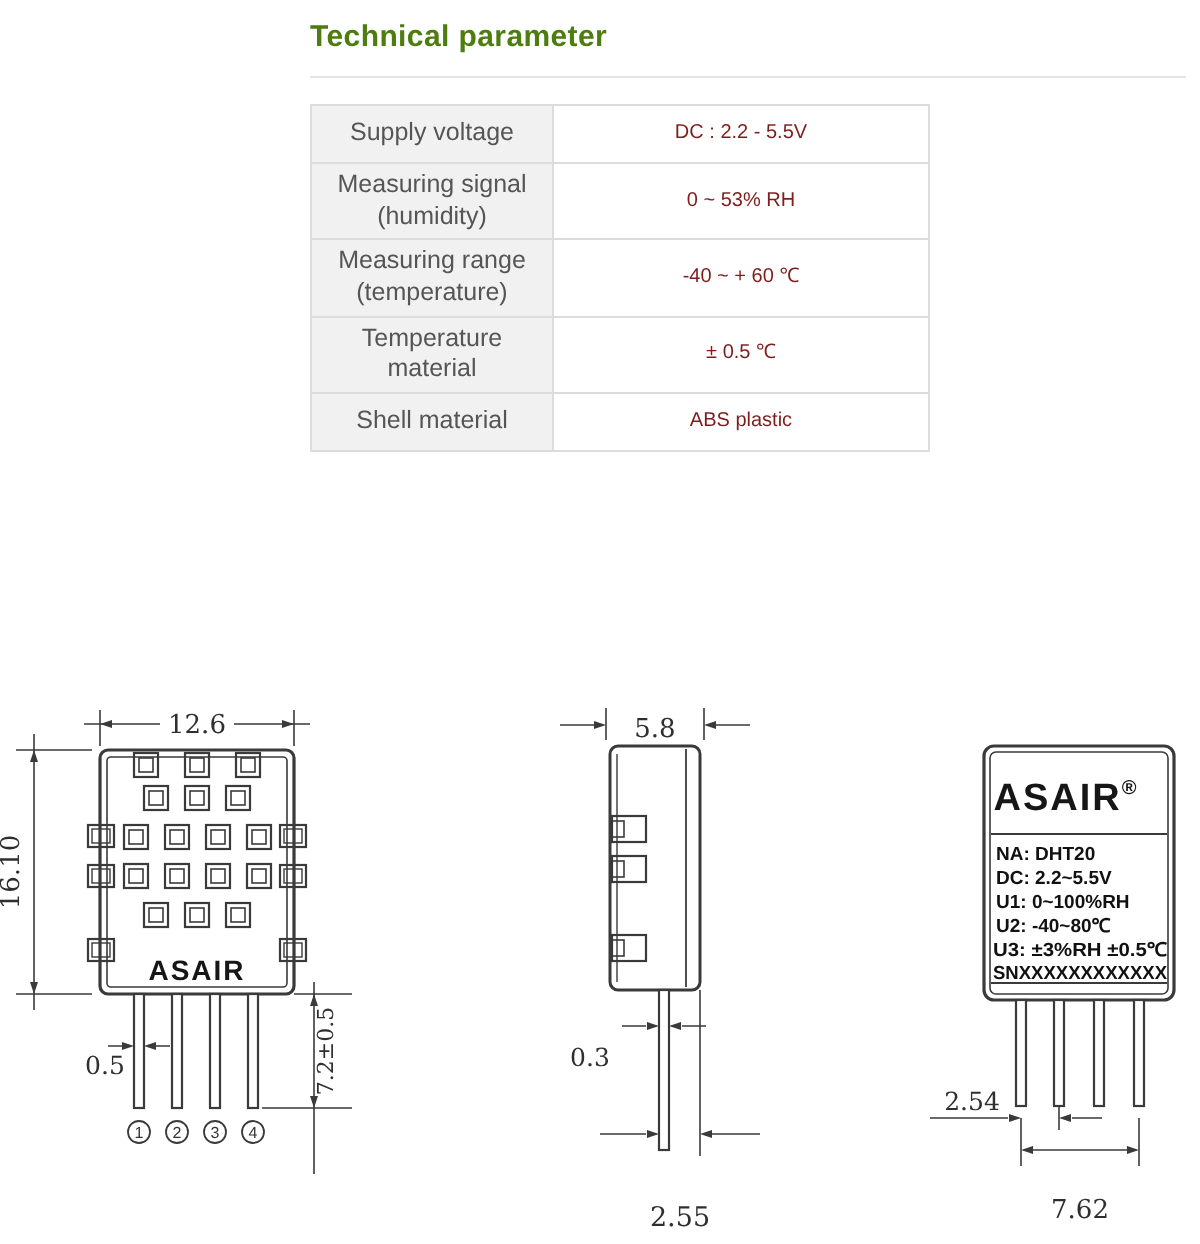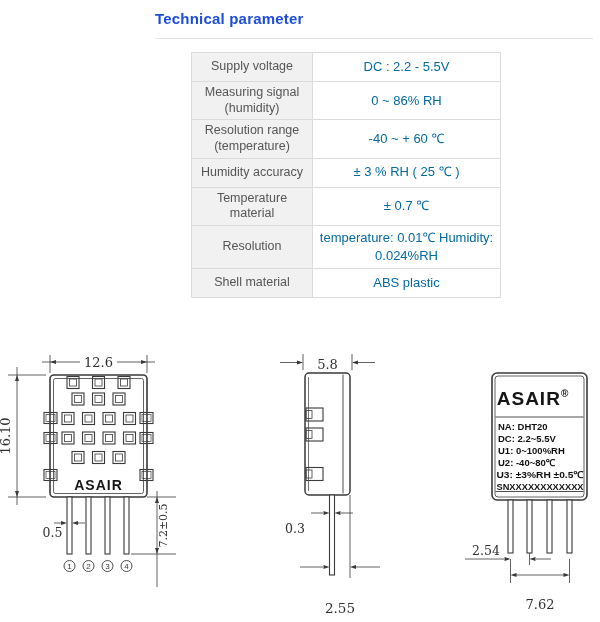--- a/index.html
+++ b/index.html
@@ -1,27 +1,27 @@
 <!DOCTYPE html>
 <html><head>
 <meta charset="utf-8">
 <style>
   html,body{margin:0;padding:0;}
   body{
     width:600px;height:622px;position:relative;overflow:hidden;
     background:#ffffff;font-family:"Liberation Sans",sans-serif;
   }
   .content{position:absolute;left:155px;top:10px;width:440px;}
-  .page-title{font-size:15px;font-weight:600;color:#1d4ed8;margin:0;letter-spacing:.2px;}
+  .page-title{font-size:15px;font-weight:600;color:#4d7c0f;margin:0;letter-spacing:.2px;}
   .divider{border:none;border-top:1px solid #e4e4e4;margin:11px 0 0 0;width:438px;}
-  table.spec{border-collapse:collapse;margin-top:13px;width:310px;table-layout:fixed;margin-left:36px;}
+  table.spec{border-collapse:collapse;margin-top:13px;width:310px;table-layout:fixed;}
   table.spec td{border:1px solid #dcdcdc;text-align:center;vertical-align:middle;padding:3px 6px;}
   table.spec tr{height:29px;}
   td.lbl{width:108px;background:#f1f1f1;color:#555;font-size:12.5px;line-height:1.25;}
-  td.val{color:#0369a1;font-size:13px;line-height:1.4;}
+  td.val{color:#7f1d1d;font-size:10px;line-height:1.4;}
   .drawings{position:absolute;left:0;top:342px;}
   .drawings text{stroke:none;}
   .dim-text{fill:#2f2f2f;font-family:"DejaVu Serif",serif;}
   .brand-text{fill:#161616;font-family:"Liberation Sans",sans-serif;font-weight:bold;}
   .lbl-line{fill:#111;font-family:"Liberation Sans",sans-serif;font-weight:bold;}
   .pin-num{fill:#333;font-family:"Liberation Sans",sans-serif;}
   .ah{fill:#3a3a3a;stroke:none;}
 </style>
 </head>
 <body>
@@ -30,37 +30,29 @@
   <h1 class="page-title">Technical parameter</h1>
   <hr class="divider">
   <table class="spec">
     <tbody>
       <tr>
         <td class="lbl">Supply voltage</td>
         <td class="val">DC : 2.2 - 5.5V</td>
       </tr>
       <tr>
         <td class="lbl">Measuring signal (humidity)</td>
-        <td class="val">0 ~ 86% RH</td>
-      </tr>
-      <tr>
-        <td class="lbl">Resolution range (temperature)</td>
+        <td class="val">0 ~ 53% RH</td>
+      </tr>
+      <tr>
+        <td class="lbl">Measuring range (temperature)</td>
         <td class="val">-40 ~ + 60 ℃</td>
       </tr>
       <tr>
-        <td class="lbl">Humidity accuracy</td>
-        <td class="val">± 3 % RH ( 25 ℃ )</td>
-      </tr>
-      <tr>
         <td class="lbl">Temperature material</td>
-        <td class="val">± 0.7 ℃</td>
-      </tr>
-      <tr>
-        <td class="lbl">Resolution</td>
-        <td class="val">temperature: 0.01℃ Humidity: 0.024%RH</td>
+        <td class="val">± 0.5 ℃</td>
       </tr>
       <tr>
         <td class="lbl">Shell material</td>
         <td class="val">ABS plastic</td>
       </tr>
     </tbody>
   </table>
 </div>
 
 <svg class="drawings" width="600" height="280" viewBox="0 0 600 280">

